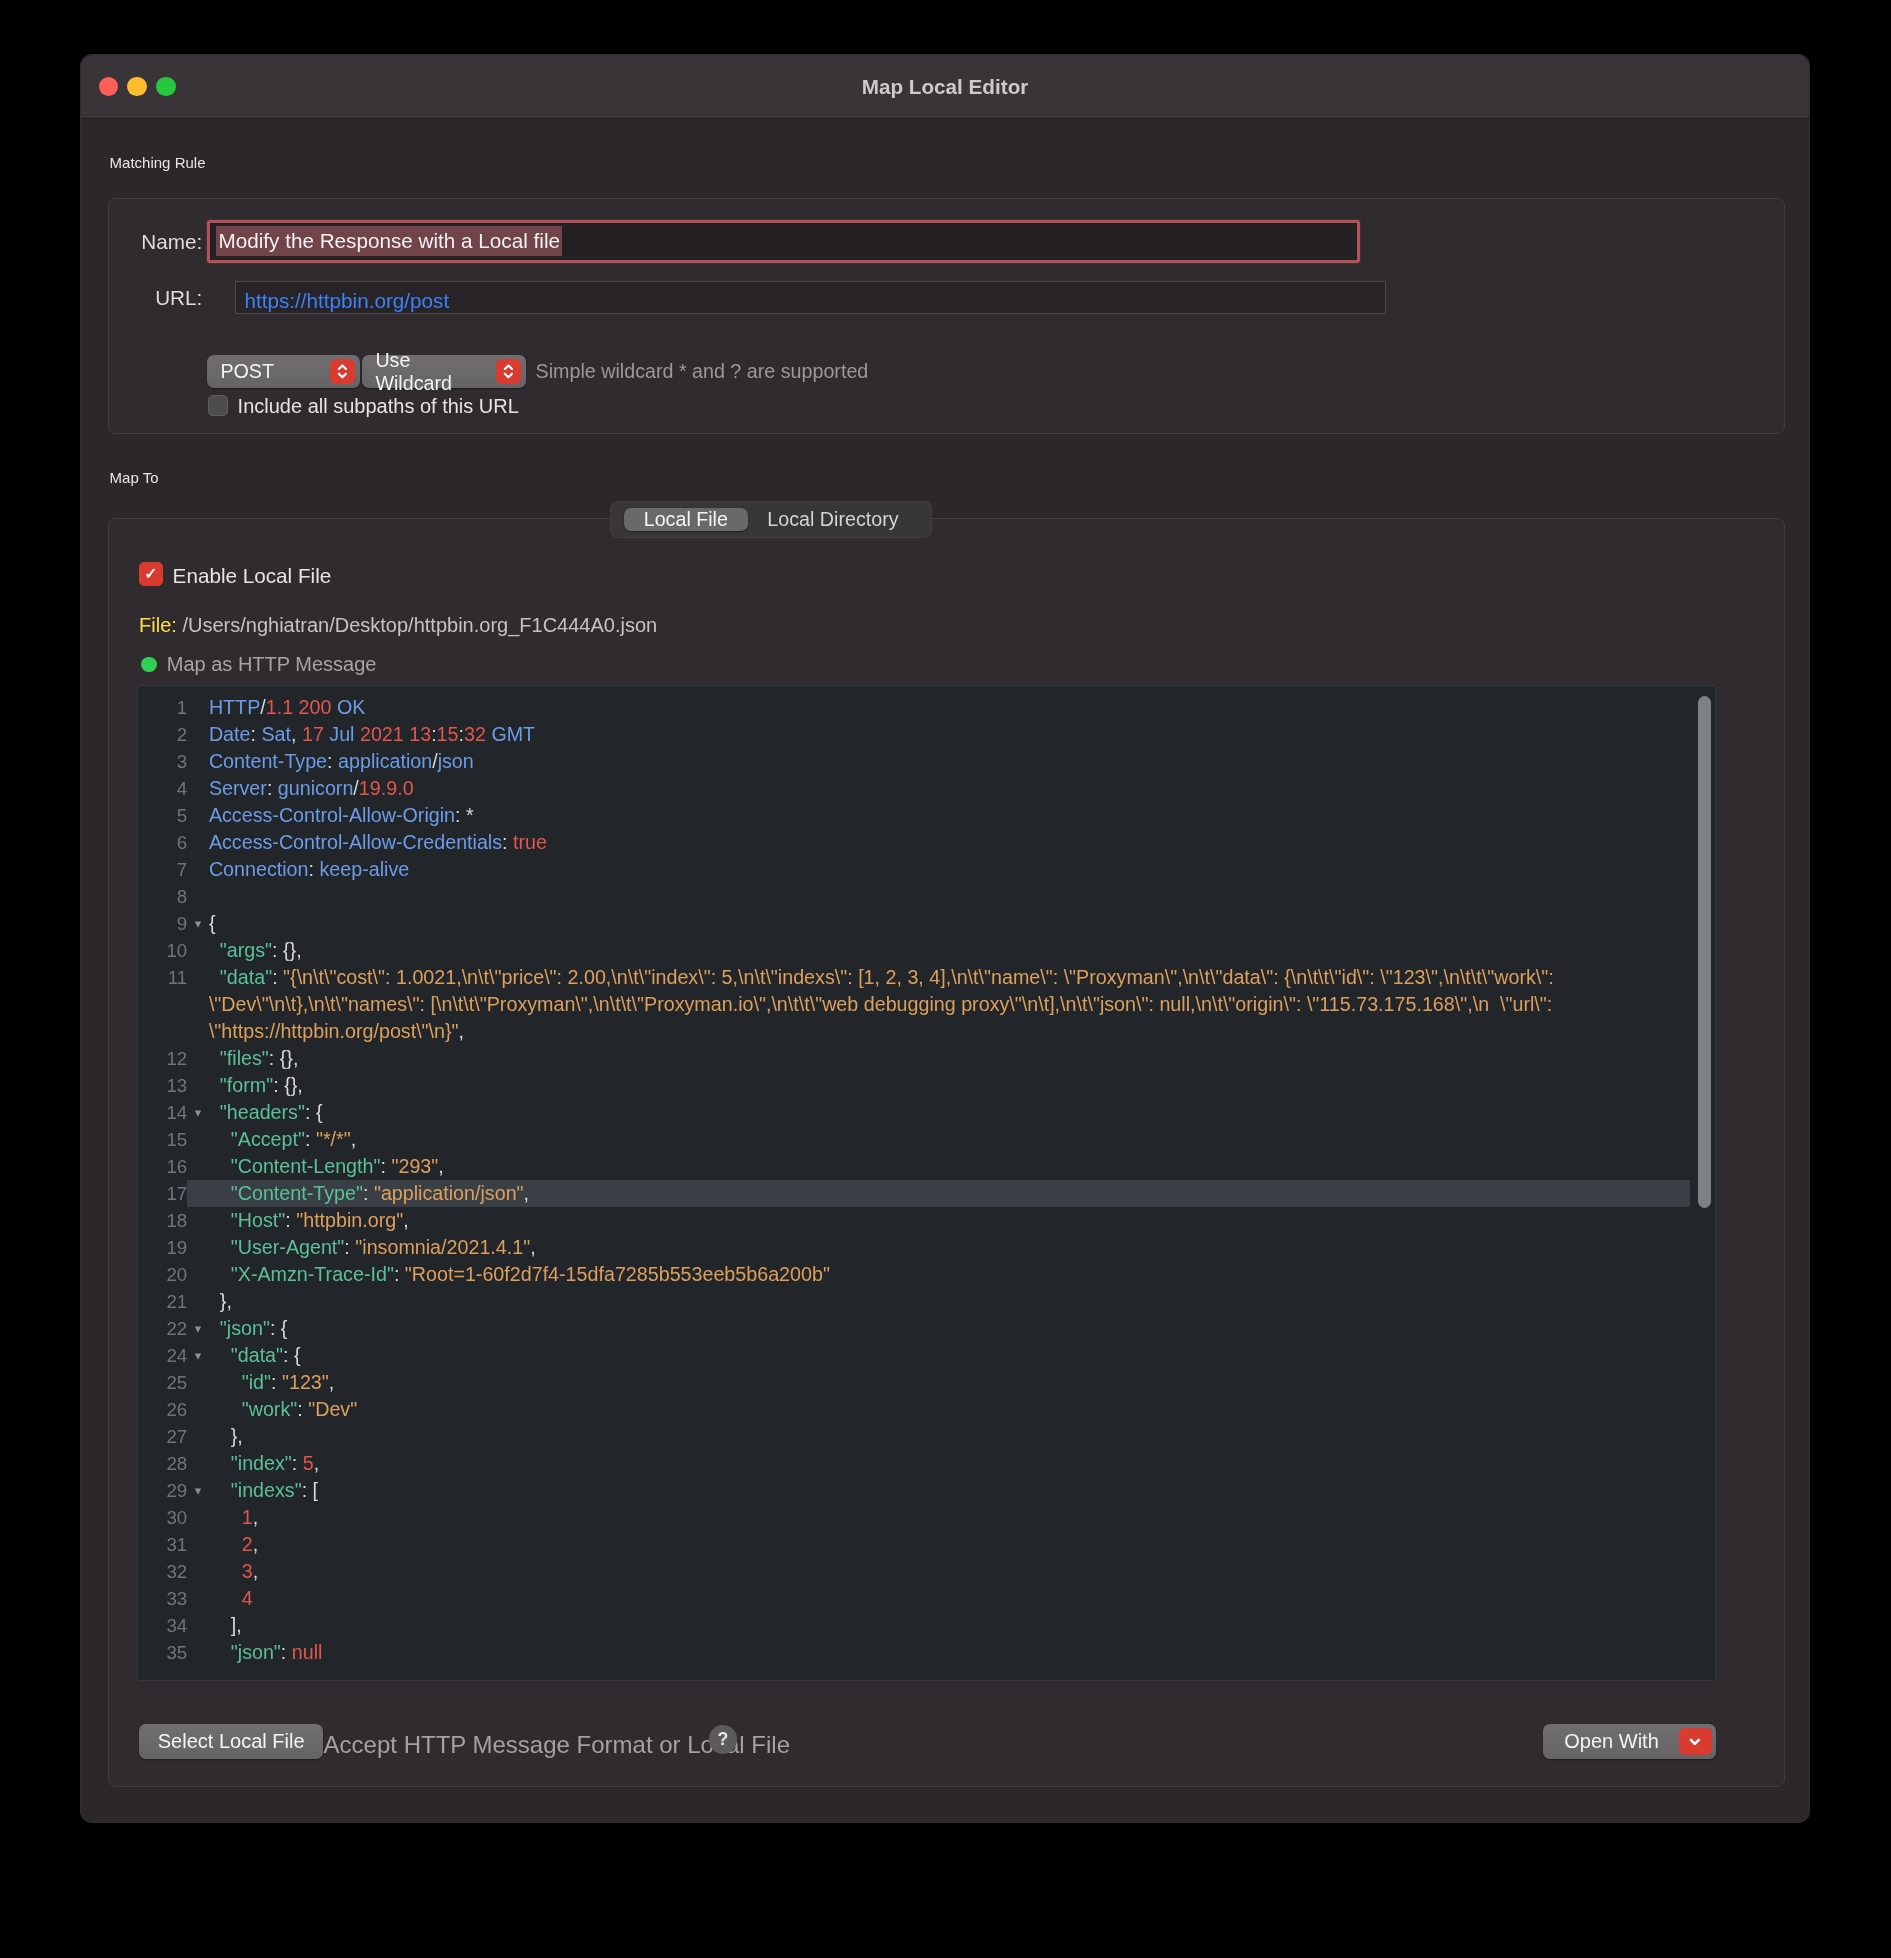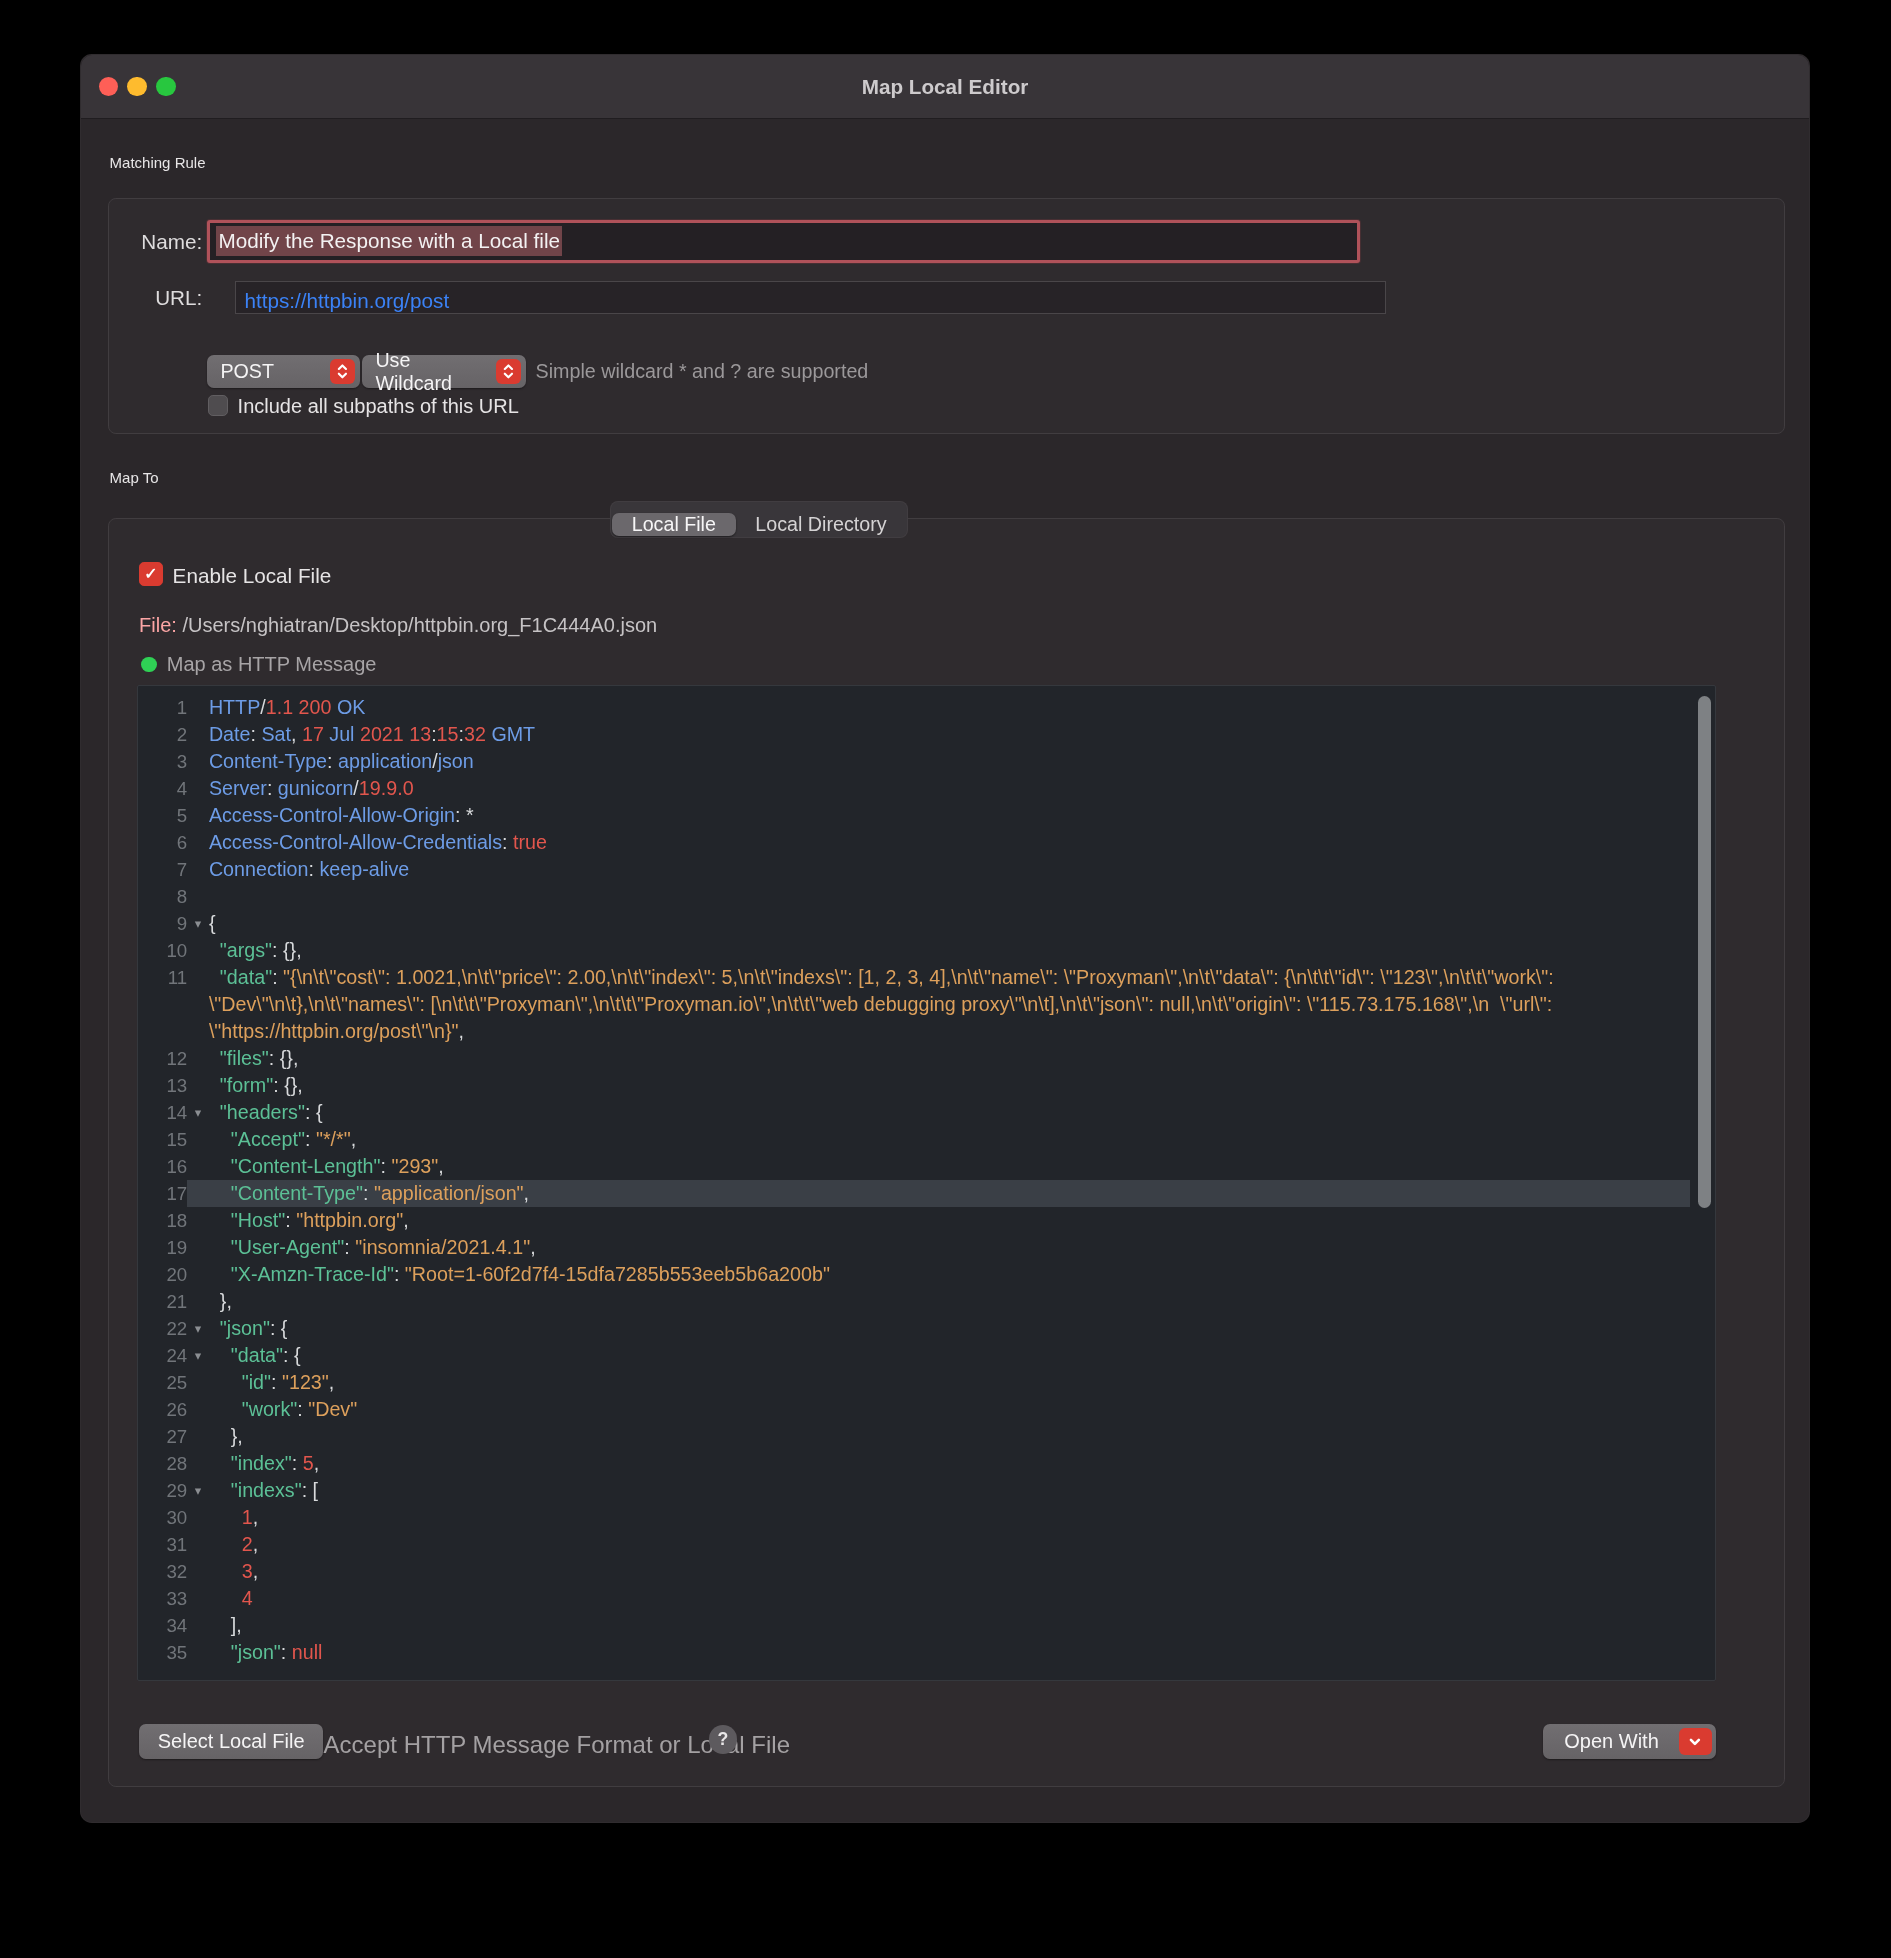--- a/index.html
+++ b/index.html
@@ -33,28 +33,28 @@
     padding:0 4.9px 0 13.8px;color:#f5f4f5;font-size:19.7px;box-shadow:0 1px 2px #0006;}
   .chevbox{width:24.6px;height:24.6px;border-radius:5.9px;background:var(--accent-red,#da3b30);
     display:flex;align-items:center;justify-content:center;flex-shrink:0;margin-left:9.9px;}
   .hinttext{position:absolute;color:#9b989a;font-size:19.7px;}
   
   .cb{position:absolute;width:20.7px;height:20.7px;border-radius:4.9px;background:#4f4c4f;border:1px solid #615e61;box-sizing:border-box;}
   .cb.on{background:var(--accent-red,#da3b30);border-color:var(--accent-red,#da3b30);
     display:flex;align-items:center;justify-content:center;color:#fff;font-size:15.8px;font-weight:bold;}
   .cblabel{position:absolute;color:#e6e4e5;font-size:20px;}
   
-  .tabs{position:absolute;left:529px;top:446px;height:37px;display:flex;align-items:flex-end;
-    background:#39363a;border:1px solid #4a464977;border-radius:7.9px;padding:1px;z-index:5;box-sizing:border-box;}
+  .tabs{position:absolute;left:529px;top:446px;height:37px;display:flex;align-items:center;
+    background:#39363a;border:1px solid #4a464977;border-radius:7.9px;padding:13px;z-index:5;box-sizing:border-box;}
   .tab{display:flex;align-items:center;justify-content:center;font-size:19.7px;color:#d5d3d4;
     padding:0 19.7px;border-radius:6.9px;}
   .tab.selected{background:#6b686c;color:#f7f6f7;box-shadow:0 1px 2px #0007;}
   
   .filerow{position:absolute;left:30.5px;top:95px;font-size:20px;color:#c6c3c5;}
-  .filerow .flab{color:#fca5a5;}
+  .filerow .flab{color:#fde047;}
   .maprow{position:absolute;left:32.5px;top:134px;display:flex;align-items:center;gap:9.9px;}
   .greendot{width:15.8px;height:15.8px;border-radius:50%;background:var(--green-dot,#2fd055);}
   .maplabel{color:#a7a4a6;font-size:20px;}
   
   .editor{position:absolute;left:28.6px;top:166px;width:1579px;height:996px;background:#22252a;
     border:1px solid #35383d;box-sizing:border-box;overflow:hidden;border-radius:2px;}
   .codewrap{padding:7.9px 25.6px 0 0;}
   .row{display:flex;line-height:27px;font-size:19.7px;}
   .row.hl{background:linear-gradient(90deg,transparent 0 49px,#3a3f46 49px);}
   .ln{width:49px;text-align:right;color:#71757a;font-size:18.7px;flex-shrink:0;user-select:none;}

